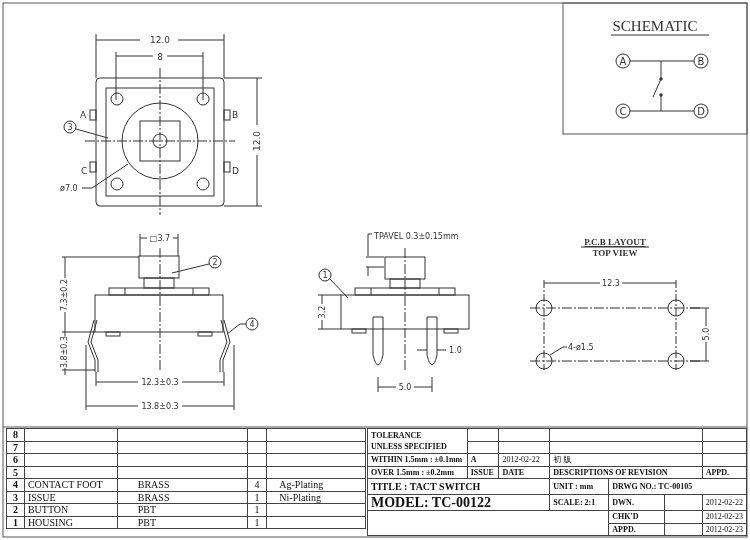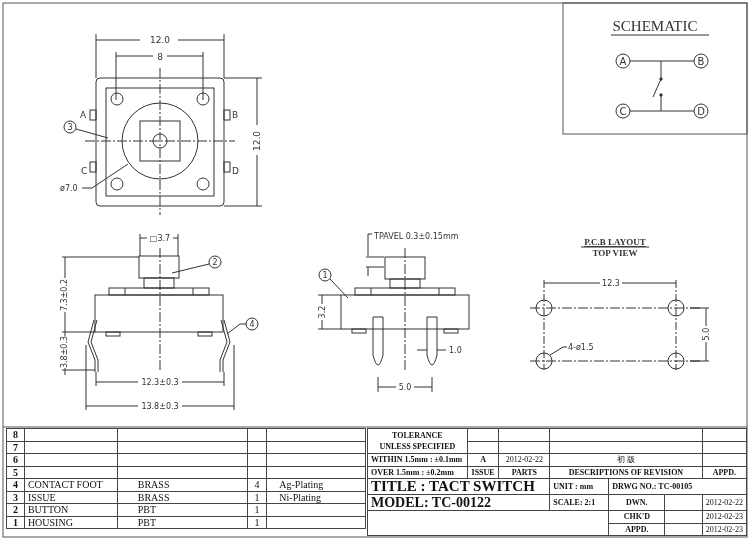--- a/index.html
+++ b/index.html
@@ -12,21 +12,21 @@
   #bom{left:6px;top:428px;width:360px;}
   #bom td.no{width:12px;text-align:center;font-weight:bold;}
   #bom td.part{width:88px;}
   #bom td.mat{width:120px;padding-left:20px;margin-left:30px;}
   #bom td.qty{width:14px;text-align:center;}
   #bom td.fin{width:90px;padding-left:12px;}
   #bom tr.hdr td{font-size:8px;font-weight:bold;}
   #tb{left:367px;top:428px;width:380px;}
   #tb td{font-family:"Liberation Serif","DejaVu Serif",serif;font-size:8px;}
   .b{font-weight:bold;}
-  .c{text-align:center;}
+  .c{}
 </style>
 </head>
 <body>
 
 <svg id="drawing" viewBox="0 0 750 540" xmlns="http://www.w3.org/2000/svg" stroke="#333" fill="none" stroke-width="1">
 
   <rect x="3" y="3" width="744" height="534" stroke="#555"></rect>
   <line x1="3" y1="427" x2="747" y2="427" stroke="#555"></line>
 
   <g>
@@ -303,26 +303,26 @@
   <tr>
         <td class="b">WITHIN 1.5mm : ±0.1mm</td>
         <td class="c b">A</td>
         <td class="c">2012-02-22</td>
         <td colspan="3" class="c">初 版</td>
         <td></td>
       </tr>
   <tr>
         <td class="b">OVER 1.5mm : ±0.2mm</td>
         <td class="c b">ISSUE</td>
-        <td class="c b">PARTS</td>
+        <td class="c b">DATE</td>
         <td colspan="3" class="c b">DESCRIPTIONS OF REVISION</td>
         <td class="c b">APPD.</td>
       </tr>
   <tr style="height:16px">
-        <td colspan="3" class="b" style="font-size:15px">TITLE :  TACT SWITCH</td>
+        <td colspan="3" class="b" style="font-size:10px">TITLE :  TACT SWITCH</td>
         <td class="b">UNIT :  mm</td>
         <td colspan="3" class="b">DRWG NO.:  TC-00105</td>
       </tr>
   <tr style="height:16px">
         <td colspan="3" class="b" style="font-size:14px">MODEL:  TC-00122</td>
         <td class="b">SCALE:  2:1</td>
         <td class="c b">DWN.</td>
         <td></td>
         <td>2012-02-22</td>
       </tr>

